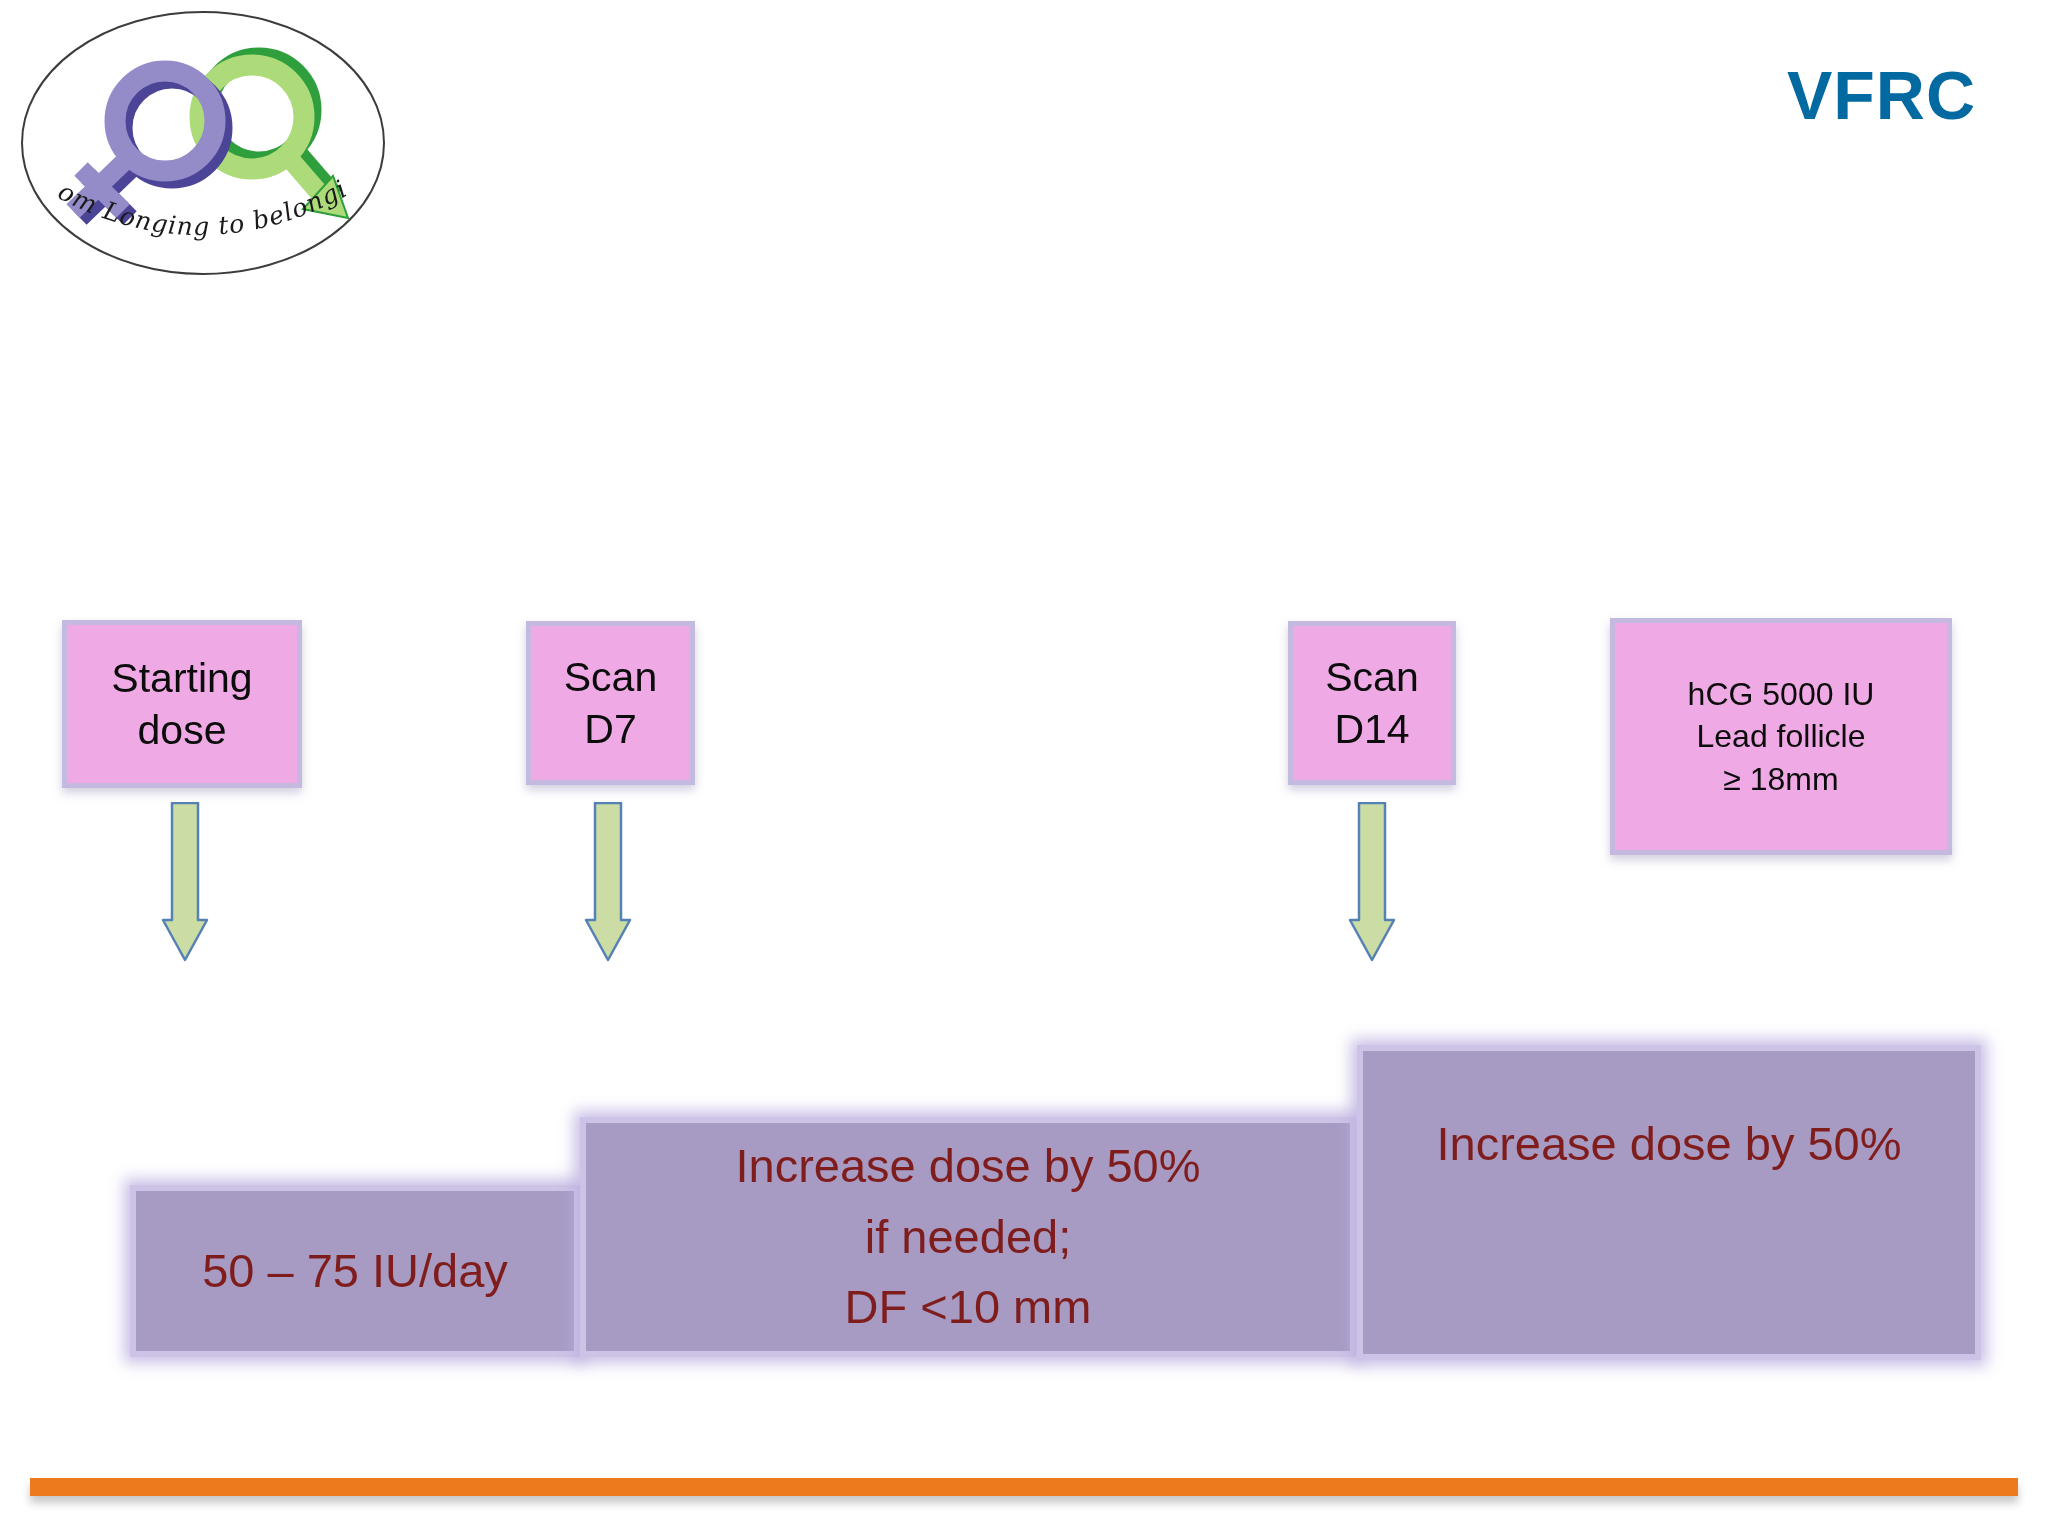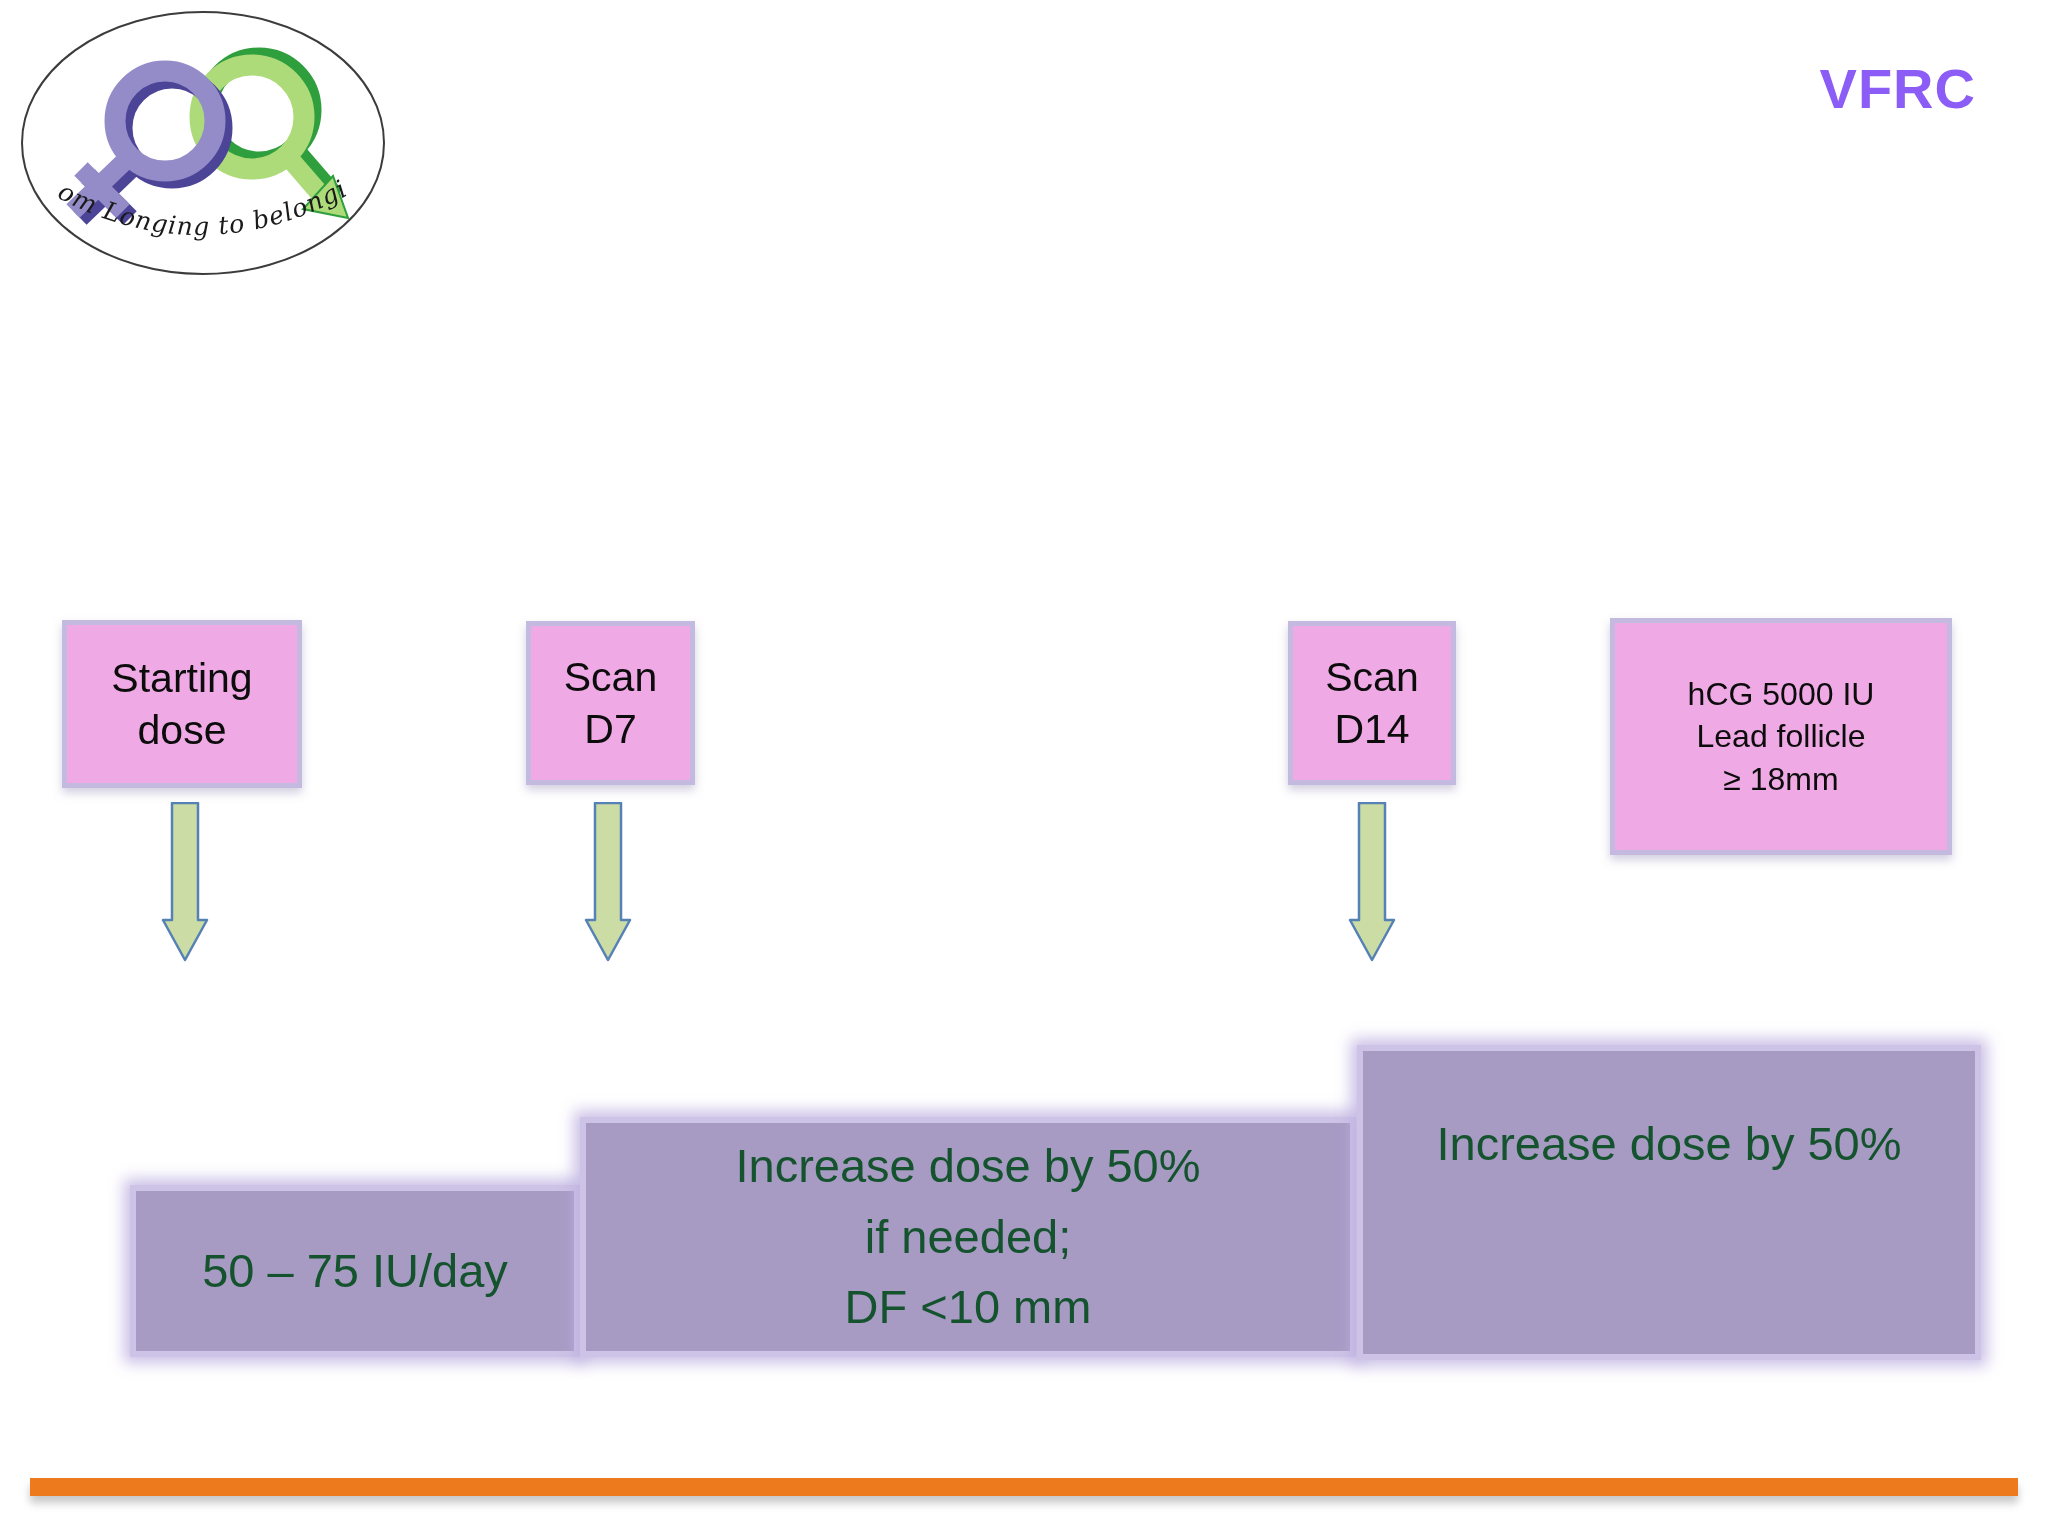--- a/index.html
+++ b/index.html
@@ -5,21 +5,21 @@
   html,body{margin:0;padding:0;background:#ffffff;}
   .slide{
     position:relative;width:2048px;height:1536px;background:#ffffff;
     font-family:"Liberation Sans",sans-serif;color:#111;overflow:hidden;
   }
   .slide *{box-sizing:border-box;}
 
   
   .brand{
     position:absolute;top:56px;right:72px;
-    font-size:56px;font-weight:700;color:#8b5cf6;letter-spacing:1px;
+    font-size:68px;font-weight:700;color:#0369a1;letter-spacing:1px;
   }
 
   
   .logo{position:absolute;left:16px;top:6px;width:374px;height:274px;}
 
   
   .title-banner{
     position:absolute;left:102px;top:346px;width:1843px;height:174px;
     background:#C9C1DA;display:flex;align-items:center;justify-content:center;
   }
@@ -41,21 +41,21 @@
   .arrow{position:absolute;width:48px;height:160px;}
   #ar1{left:161px;top:802px;}
   #ar2{left:584px;top:802px;}
   #ar3{left:1348px;top:802px;}
 
   
   .stepbox{
     position:absolute;background:#A79BC4;border:6px solid #CDC3E6;
     box-shadow:0 0 14px 6px rgba(189,175,224,.8);
     display:flex;flex-direction:column;align-items:center;justify-content:center;
-    text-align:center;font-size:47px;line-height:1.5;color:#14532d;
+    text-align:center;font-size:47px;line-height:1.5;color:#7f1d1d;
   }
   #ob1{left:130px;top:1185px;width:450px;height:172px;}
   #ob2{left:580px;top:1117px;width:776px;height:240px;}
   #ob3{left:1357px;top:1045px;width:624px;height:315px;justify-content:flex-start;padding-top:58px;}
 
   
   .footer-rule{
     position:absolute;left:30px;top:1478px;width:1988px;height:18px;
     background:#EE7A1E;box-shadow:0 7px 9px rgba(0,0,0,.22);
   }

